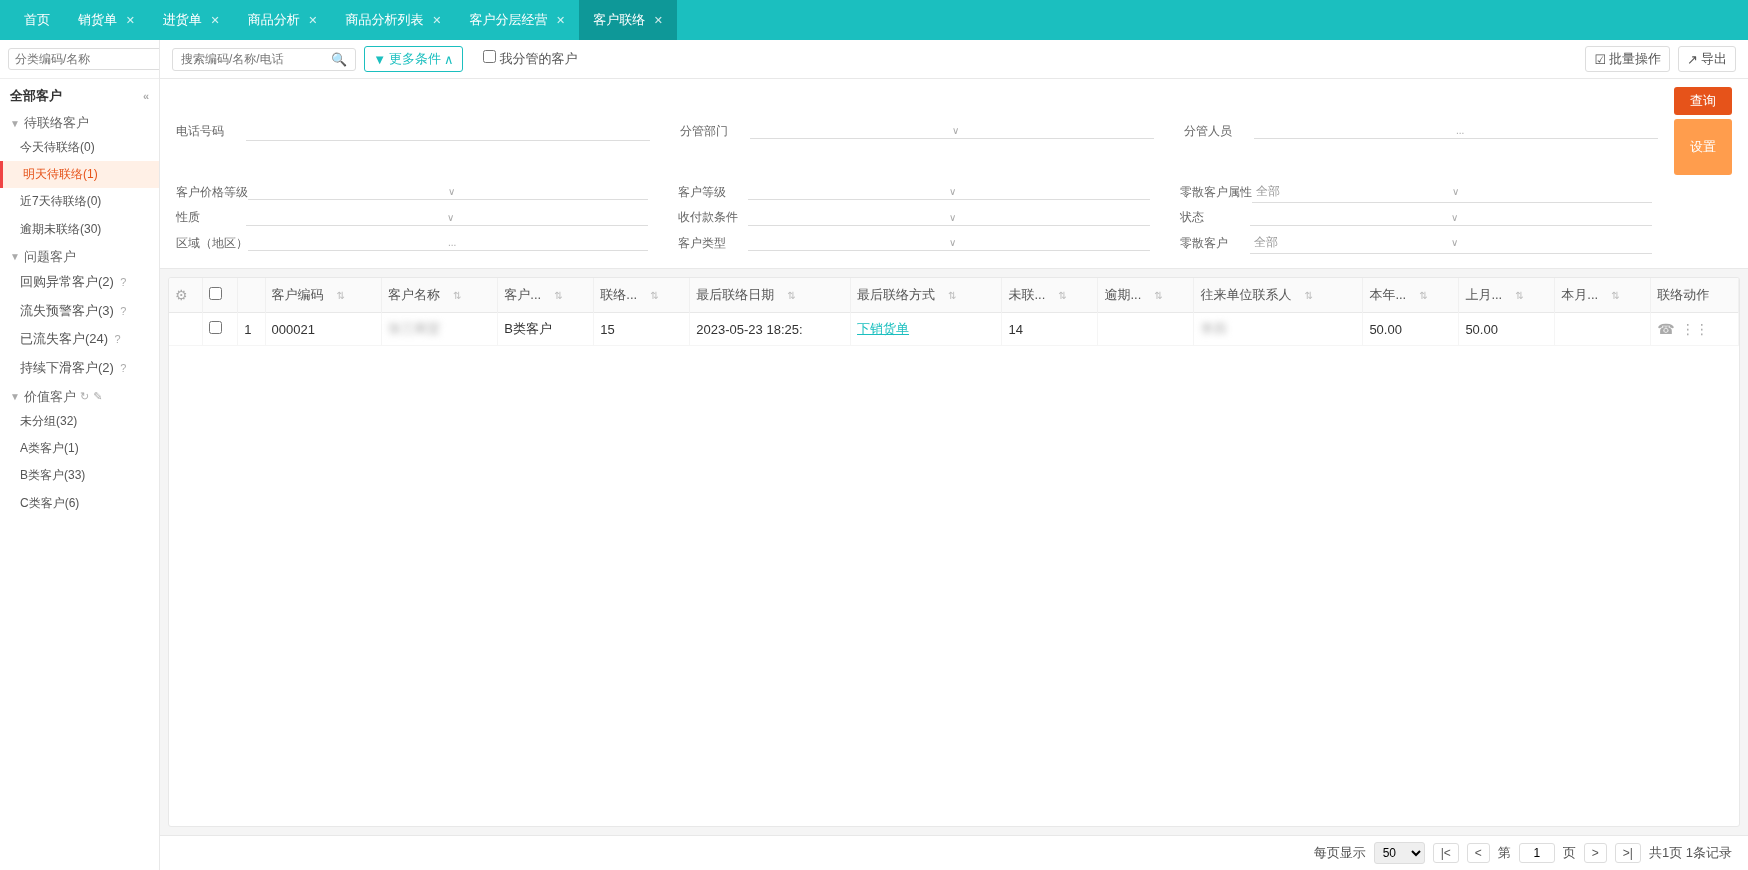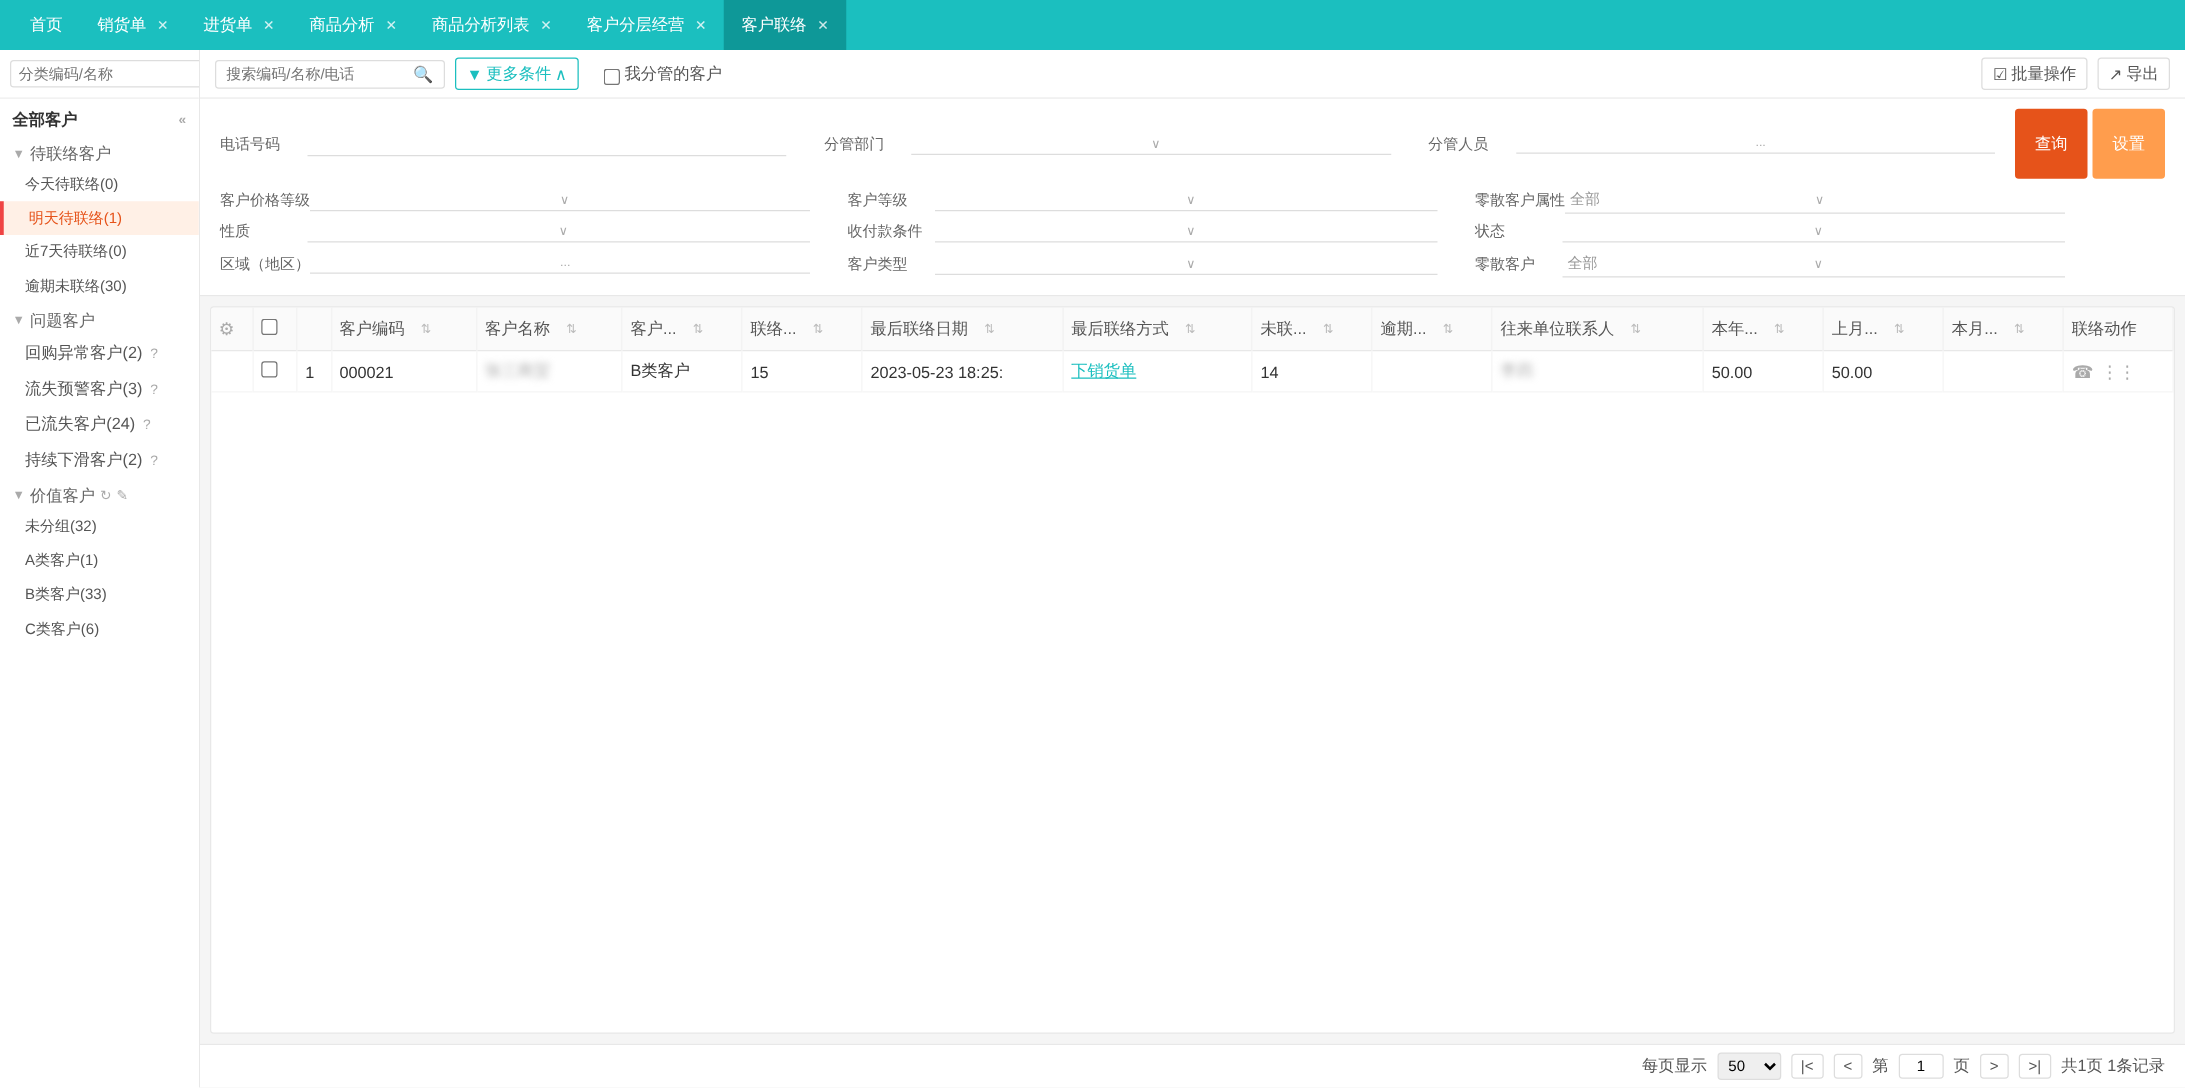--- a/index.html
+++ b/index.html
@@ -140,21 +140,21 @@
       gap: 3px;
       color: #1bbfbf;
       cursor: pointer;
       font-size: 12px;
       border: 1px solid #1bbfbf;
       border-radius: 3px;
       padding: 3px 8px;
     }
     .my-customers-check {
       display: flex;
-      align-items: flex-end;
+      align-items: flex-start;
       gap: 4px;
       font-size: 12px;
       color: #555;
       cursor: pointer;
       padding-left: 12px;
     }
     .spacer { flex: 1; }
     .batch-btn, .export-btn {
       display: flex;
       align-items: center;
@@ -210,21 +210,21 @@
       border-bottom: 1px solid #ddd;
       padding: 2px 4px;
       cursor: pointer;
       position: relative;
     }
     .filter-select span { flex: 1; color: #999; font-size: 12px; }
     .filter-select .chev { color: #aaa; font-size: 10px; }
     .filter-divider { width: 30px; }
     .filter-actions {
       display: flex;
-      flex-direction: row;
+      flex-direction: column;
       gap: 4px;
       margin-left: 16px;
     }
     .btn-query {
       background: #e6531a;
       color: white;
       border: none;
       border-radius: 3px;
       padding: 5px 16px;
       cursor: pointer;

